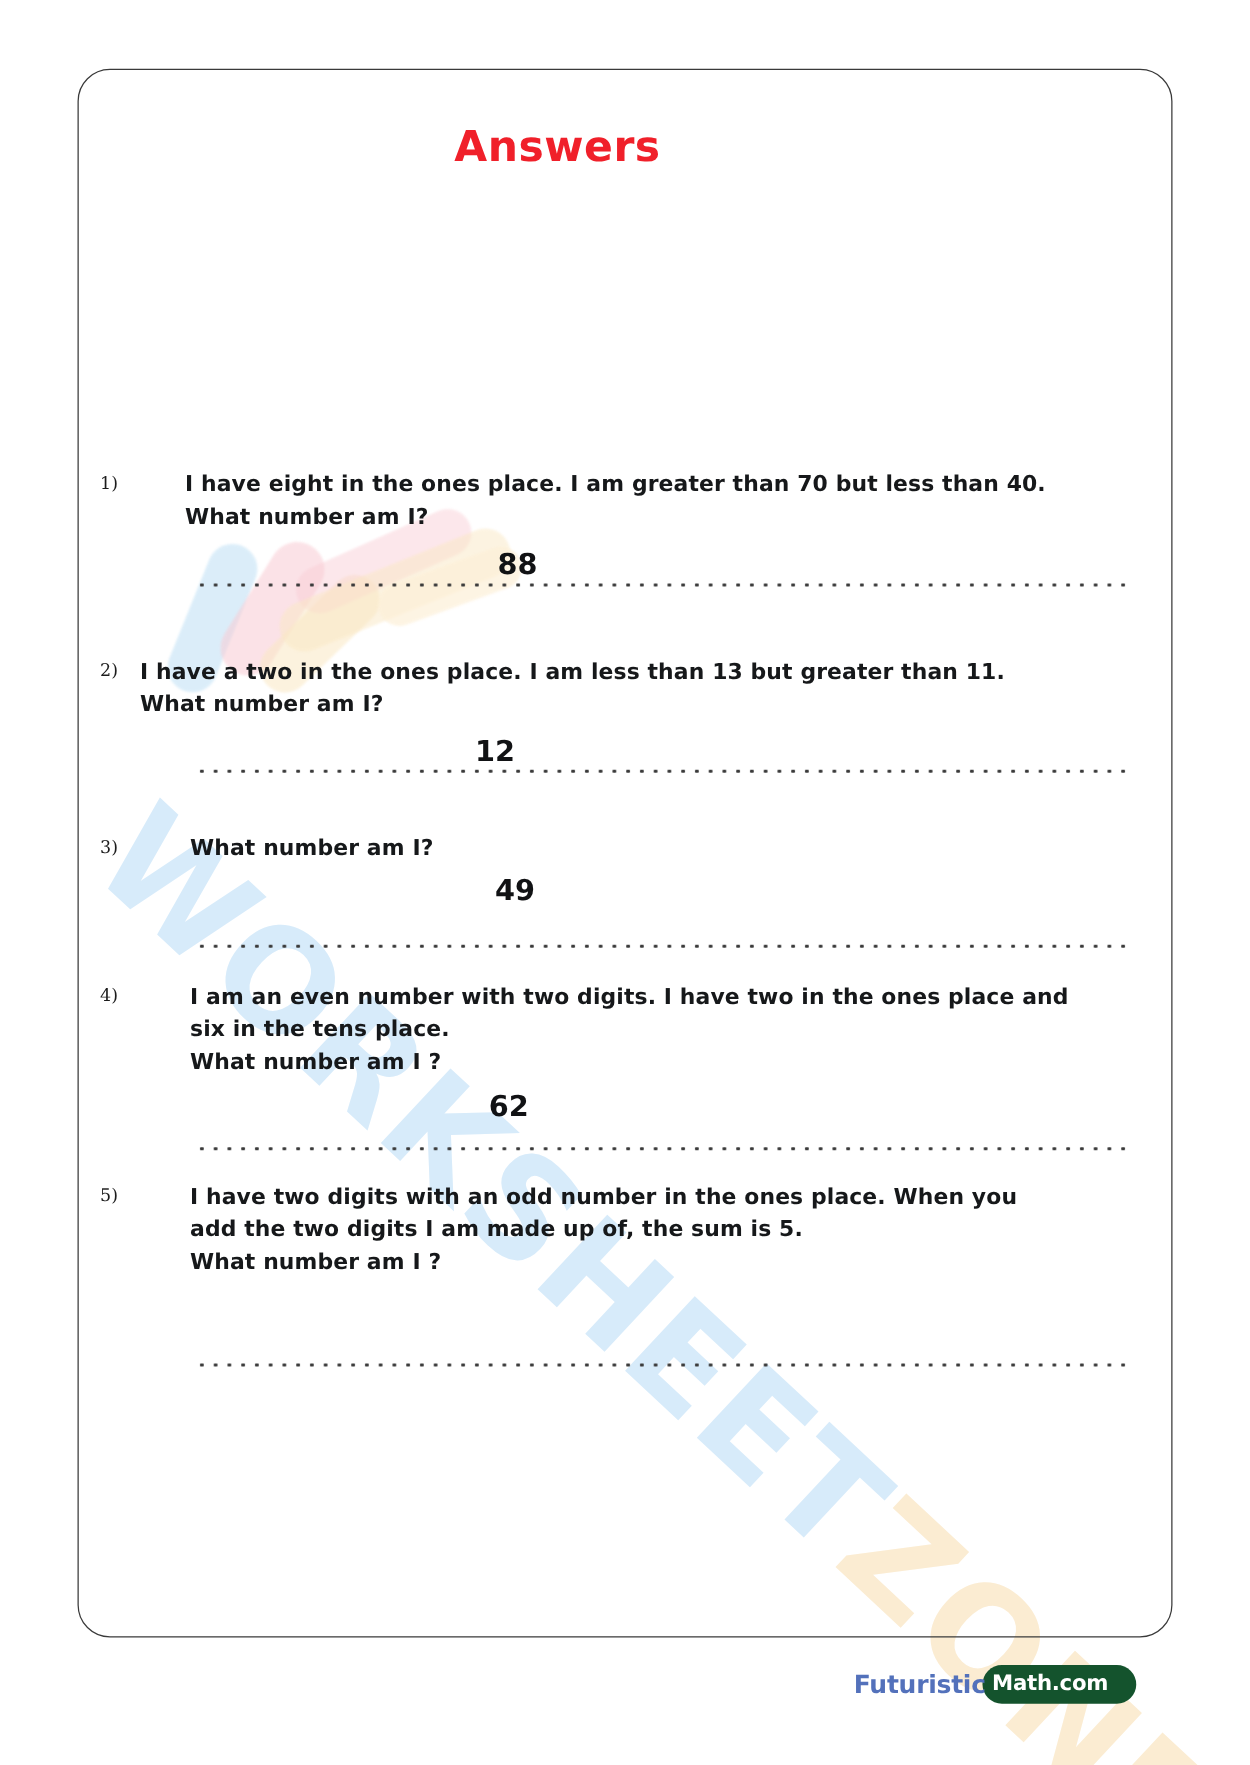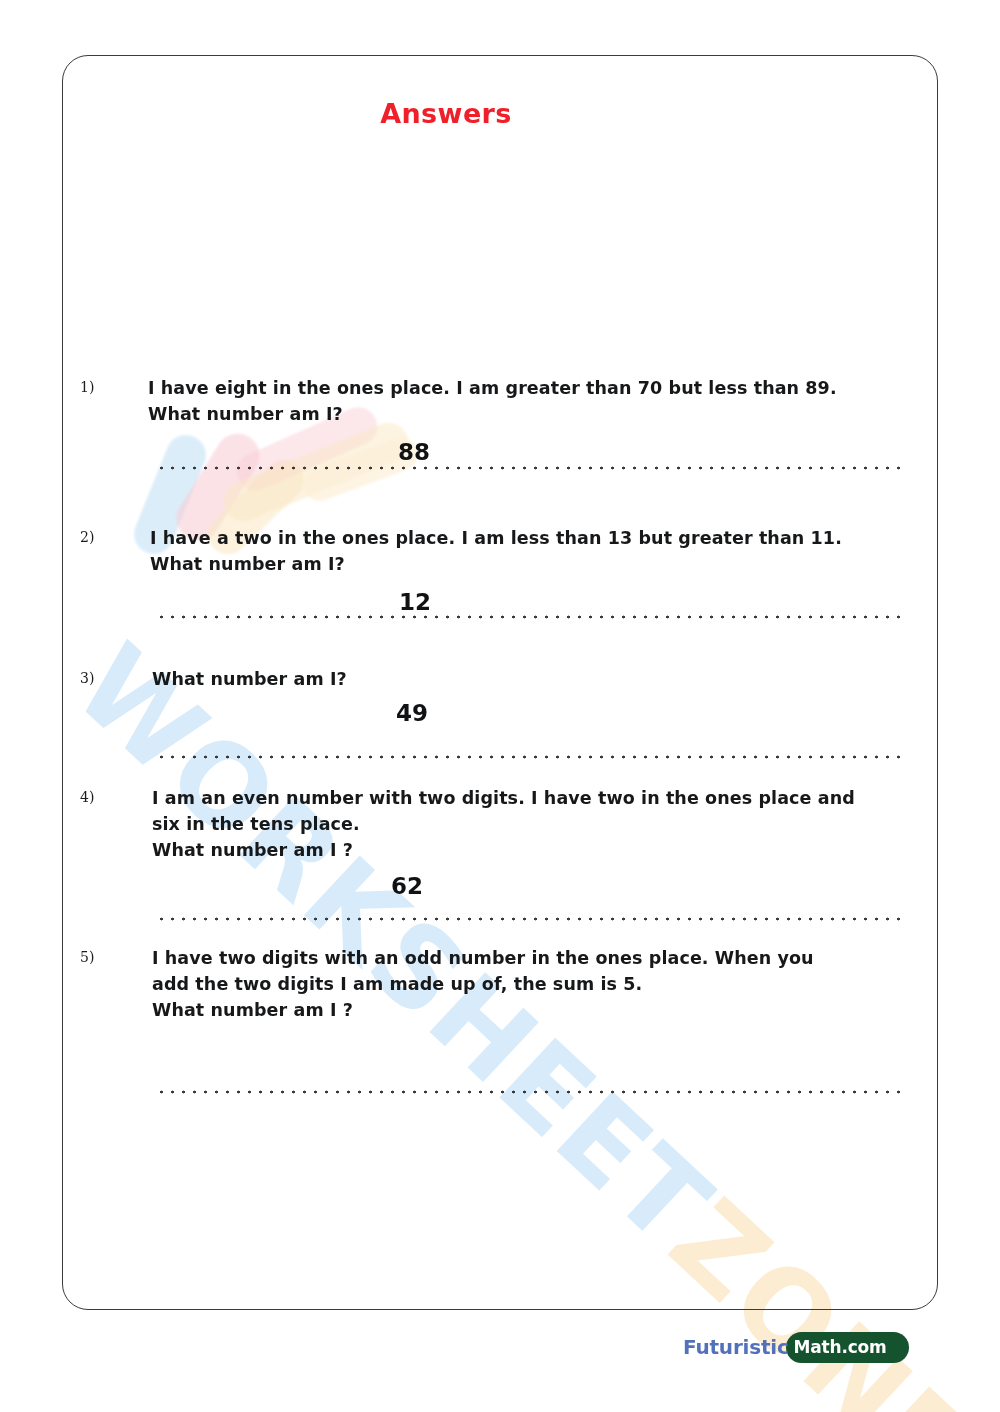--- a/index.html
+++ b/index.html
@@ -72,21 +72,21 @@
     z-index: 2;
   }
 
   #title {
     position: absolute;
     left: 0;
     top: 98px;
     width: 892px;
     text-align: center;
     color: #f0202a;
-    font-size: 27px;
+    font-size: 34px;
     font-weight: 700;
     font-family: "DejaVu Sans", sans-serif;
     letter-spacing: 0.4px;
   }
 
   #subtitle {
     position: absolute;
     left: 0;
     top: 306px;
     width: 1000px;
@@ -193,30 +193,30 @@
 
 <div id="page-frame"></div>
 
 <div id="content">
 
   <div id="title">Answers</div>
 
   <div class="q-block" style="top:375px;">
     <div class="q-num">1)</div>
     <div class="q-body">
-      <div class="q-line">I  have eight in the ones place. I am greater than 70 but less than 89.</div>
+      <div class="q-line">I  have eight in the ones place. I am greater than 70 but less than 40.</div>
       <div class="q-line">What number am I?</div>
       <div class="q-answer" style="margin-top:12px;margin-right:240px;">88</div>
     </div>
   </div>
   <div class="dotted-rule" style="top:466px;"></div>
 
   <div class="q-block" style="top:525px;">
     <div class="q-num">2)</div>
-    <div class="q-body" style="margin-left:70px;">
+    <div class="q-body" style="margin-left:32px;">
       <div class="q-line">I  have a two in the ones place. I am less than 13 but greater than 11.</div>
       <div class="q-line">What number am I?</div>
       <div class="q-answer" style="margin-top:12px;margin-right:240px;">12</div>
     </div>
   </div>
   <div class="dotted-rule" style="top:615px;"></div>
 
   <div class="q-block" style="top:666px;">
     <div class="q-num">3)</div>
     <div class="q-body" style="margin-left:72px;">

